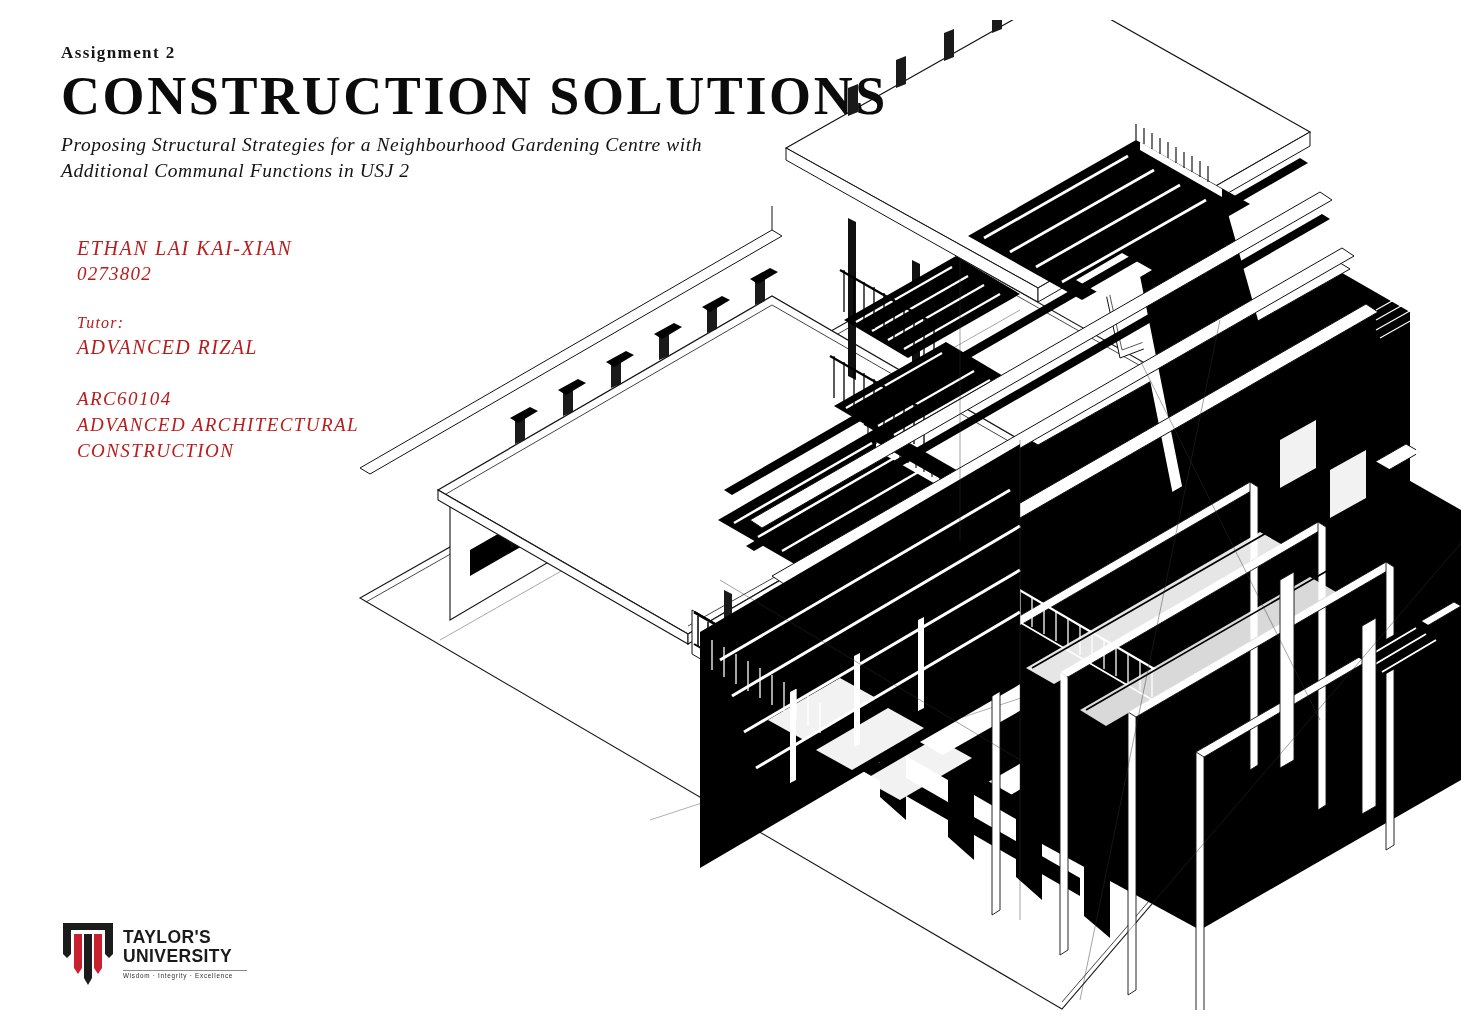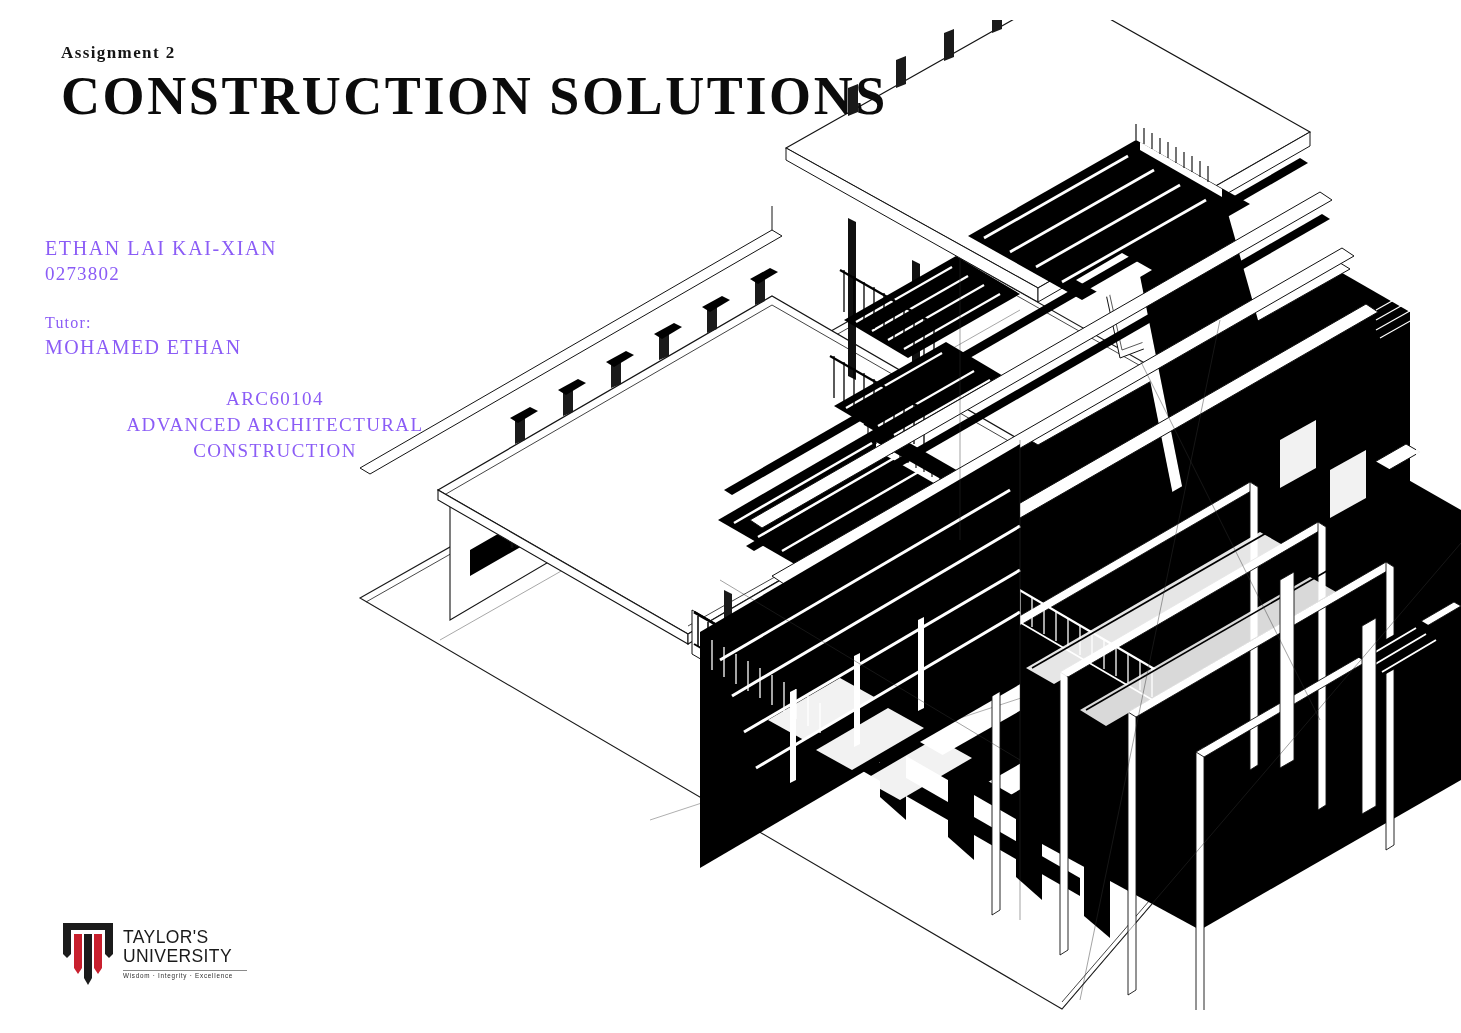--- a/index.html
+++ b/index.html
@@ -56,27 +56,28 @@
     font-size:19.5px;
     letter-spacing:0.55px;
     color:#131313;
     margin:0;
     line-height:1.32;
     max-width:700px;
   }
 
   #credits{
     position:absolute;
-    left:45px;top:236px;
+    left:77px;top:236px;
     width:460px;
     font-family:"Liberation Serif", serif;
-    color:#8b5cf6;
+    font-style:italic;
+    color:#b91c1c;
   }
   .cred-group{margin-bottom:26px;}
-  .cred-group:last-child{margin-bottom:0;text-align:center;}
+  .cred-group:last-child{margin-bottom:0;}
   .cred-name{
     font-size:20px;
     letter-spacing:1.6px;
     line-height:1.28;
   }
   .cred-id{
     font-size:19px;
     letter-spacing:1.2px;
     line-height:1.3;
   }
@@ -120,21 +121,21 @@
     flex-direction:column;
     justify-content:center;
     padding-top:2px;
   }
   .logo-line1,.logo-line2{
     font-family:"Liberation Sans", sans-serif;
     font-size:17.5px;
     letter-spacing:0.4px;
     color:#1a1a1a;
     line-height:1.08;
-    font-weight:400;
+    font-weight:700;
   }
   .logo-rule{
     height:1px;
     background:#8a8a8a;
     margin:4px 0 2.5px 0;
     width:124px;
   }
   .logo-tagline{
     font-family:"Liberation Sans", sans-serif;
     font-size:6.3px;
@@ -554,31 +555,32 @@
           <path d="M1096 404 L1122 390 L1122 436 L1096 450 Z"></path>
         </g>
 
       </g>
     </svg>
   </div>
 
   <div id="titleblock">
     <div class="assignment">Assignment 2</div>
     <h1 class="maintitle">CONSTRUCTION SOLUTIONS</h1>
+    <p class="subtitle">Proposing Structural Strategies for a Neighbourhood Gardening Centre with Additional Communal Functions in USJ 2</p>
   </div>
 
   <div id="credits">
     <div class="cred-group">
       <div class="cred-name">ETHAN LAI KAI-XIAN</div>
       <div class="cred-id">0273802</div>
     </div>
 
     <div class="cred-group">
       <div class="cred-label">Tutor:</div>
-      <div class="cred-tutor">MOHAMED ETHAN</div>
+      <div class="cred-tutor">ADVANCED RIZAL</div>
     </div>
 
     <div class="cred-group">
       <div class="cred-code">ARC60104</div>
       <div class="cred-course">ADVANCED ARCHITECTURAL
 CONSTRUCTION</div>
     </div>
   </div>
 
   <div id="logo">

